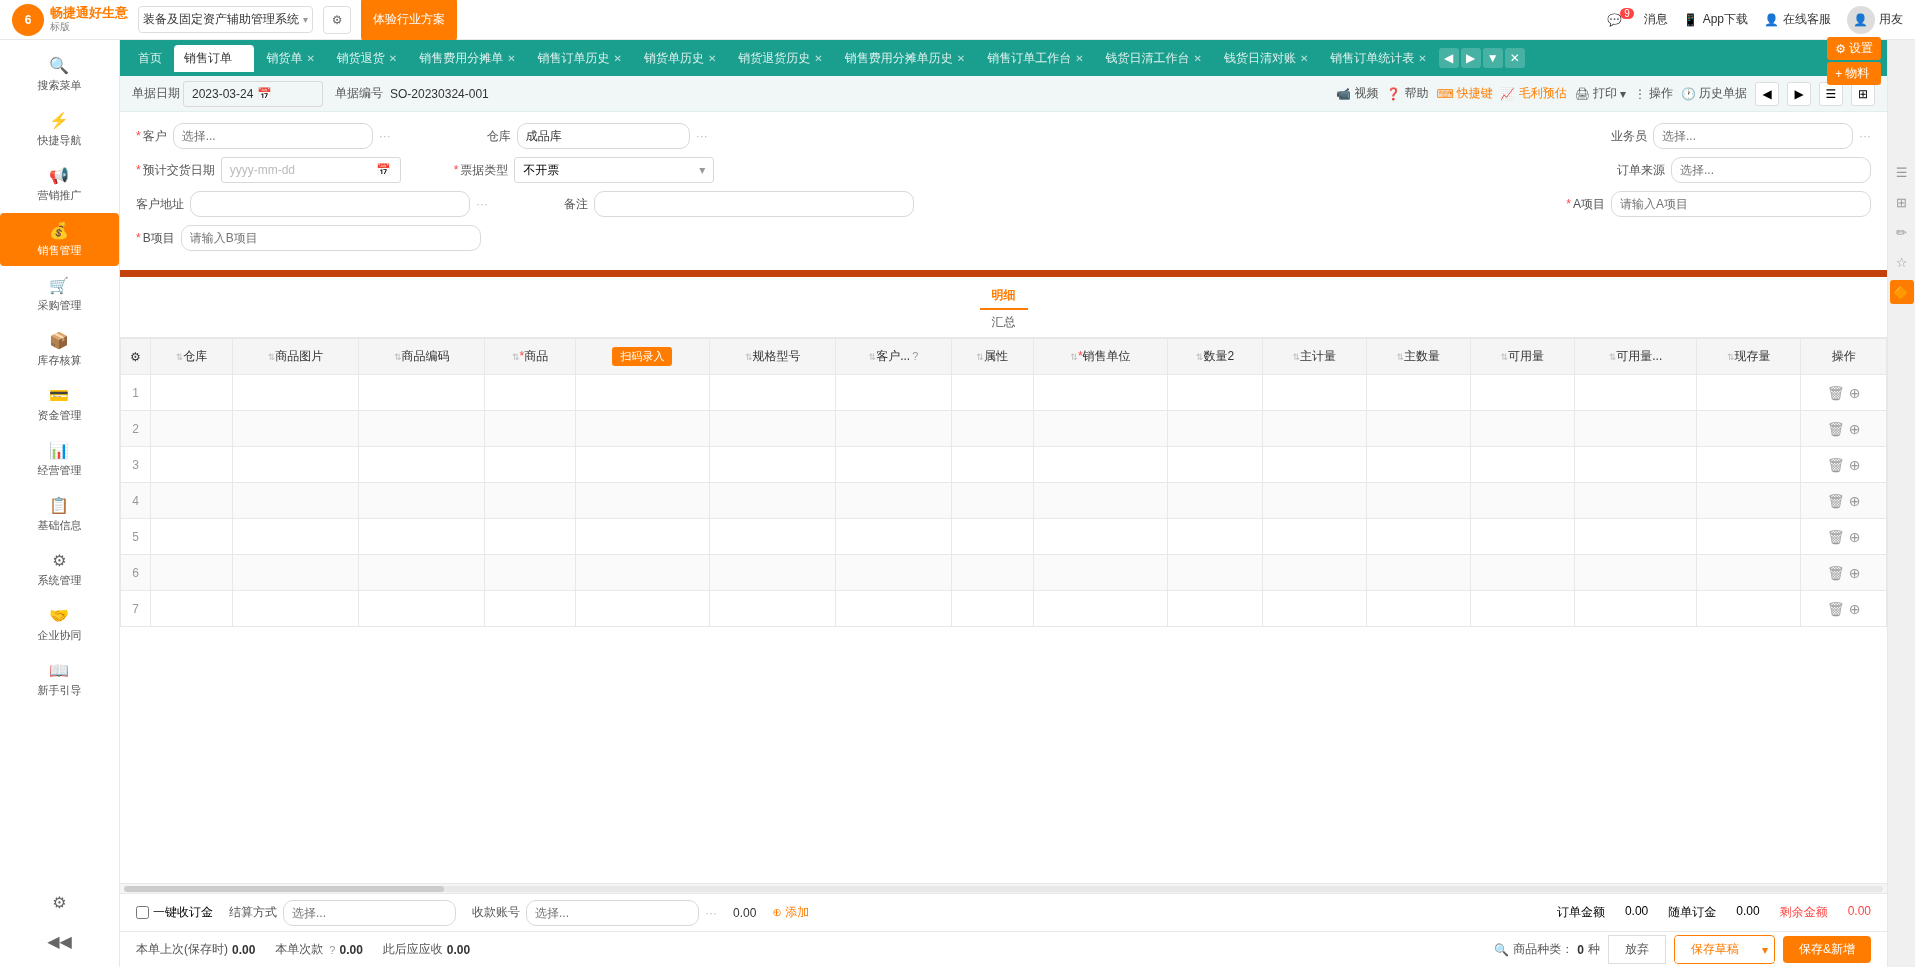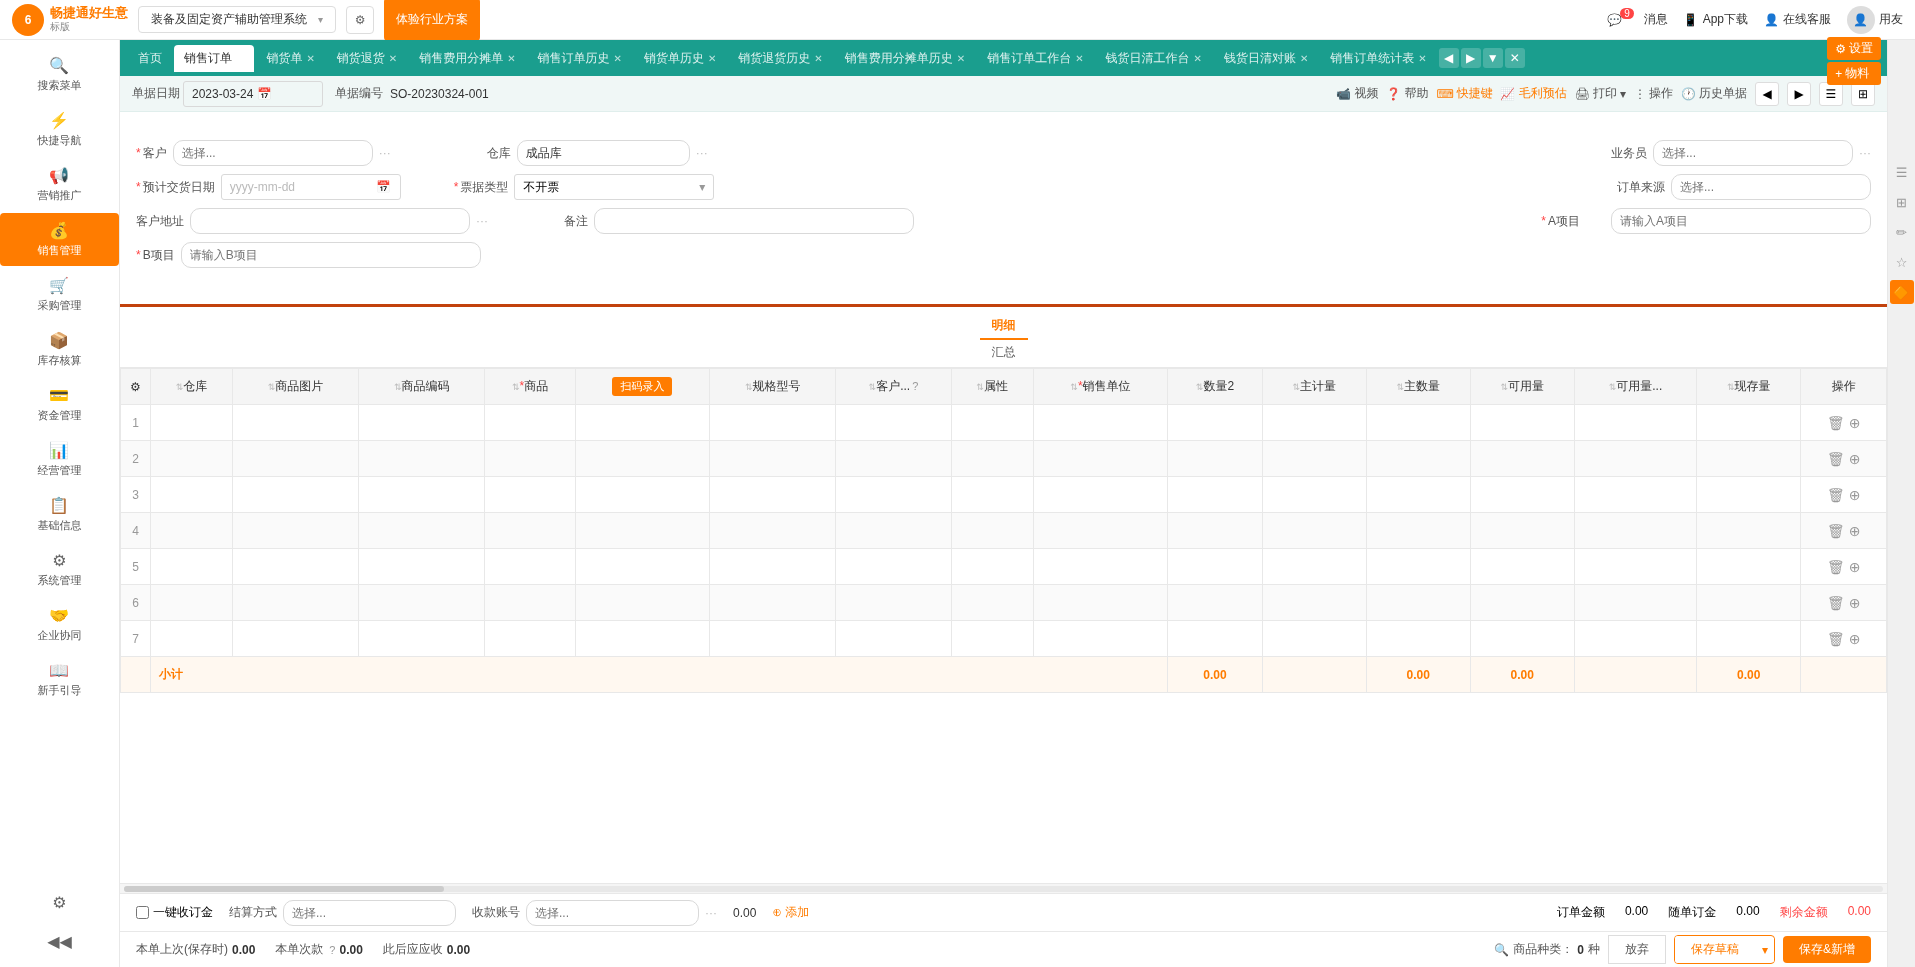--- a/index.html
+++ b/index.html
@@ -14,21 +14,21 @@
     .sidebar { width: 120px; background: #fff; border-right: 1px solid #e8e8e8; display: flex; flex-direction: column; align-items: center; padding-top: 8px; gap: 2px; }
     .content-area { flex: 1; display: flex; flex-direction: column; overflow: hidden; }
 
     
     .logo-area { display: flex; align-items: center; gap: 6px; }
     .logo-icon { width: 32px; height: 32px; background: #ff7c00; border-radius: 50%; display: flex; align-items: center; justify-content: center; color: #fff; font-size: 14px; font-weight: bold; }
     .logo-text { color: #ff7c00; font-size: 13px; font-weight: bold; line-height: 1.2; }
     .logo-sub { color: #888; font-size: 10px; }
 
     
-    .system-selector { display: flex; align-items: center; gap: 11px; border: 1px solid #ddd; border-radius: 4px; padding: 4px 12px; cursor: pointer; background: #fff; text-align: center; }
+    .system-selector { display: flex; align-items: center; gap: 4px; border: 1px solid #ddd; border-radius: 4px; padding: 4px 4px; cursor: pointer; background: #fff; text-align: center; }
     .system-name { font-size: 12px; color: #333; }
     .chevron-icon { color: #999; font-size: 10px; }
 
     
     .settings-btn { width: 28px; height: 28px; border: 1px solid #ddd; border-radius: 4px; display: flex; align-items: center; justify-content: center; cursor: pointer; color: #666; }
 
     
     .industry-btn { background: #ff7c00; color: #fff; border: none; border-radius: 4px; padding: 13px 12px; cursor: pointer; font-size: 12px; }
 
     
@@ -44,21 +44,21 @@
 
     
     .toolbar { height: 36px; background: #f0f7f6; border-bottom: 1px solid #e0eeec; display: flex; align-items: center; padding: 0 12px; gap: 12px; justify-content: space-between; }
     .toolbar-left { display: flex; align-items: center; gap: 12px; }
     .toolbar-right { display: flex; align-items: center; gap: 8px; }
     .toolbar-btn { display: flex; align-items: center; gap: 3px; cursor: pointer; color: #555; font-size: 12px; }
     .toolbar-btn.orange { color: #ff7c00; }
     .toolbar-icon-btn { width: 24px; height: 24px; border: 1px solid #ddd; background: #fff; border-radius: 3px; display: flex; align-items: center; justify-content: center; cursor: pointer; }
 
     
-    .form-area { background: #fff; padding: 28px 16px; border-bottom: 3px solid #c2410c; }
+    .form-area { background: #fff; padding: 11px 16px; border-bottom: 7px solid #c2410c; }
     .form-row { display: flex; align-items: center; gap: 16px; margin-bottom: 8px; }
     .form-field { display: flex; align-items: center; gap: 6px; }
     .form-label { color: #555; white-space: nowrap; font-size: 12px; }
     .form-label.required::before { content: '*'; color: #ff4444; margin-right: 2px; }
     .form-input { border: 1px solid #d9d9d9; border-radius: 10px; padding: 3px 8px; height: 26px; min-width: 120px; font-size: 12px; color: #333; }
     .form-input.placeholder { color: #bbb; }
     .form-dots { color: #bbb; cursor: pointer; }
     .date-input { display: flex; align-items: center; gap: 4px; border: 1px solid #d9d9d9; border-radius: 3px; padding: 3px 8px; height: 26px; min-width: 140px; }
     .date-value { color: #333; font-size: 12px; }
     .cal-icon { color: #999; font-size: 12px; }
@@ -397,21 +397,21 @@
             <span class="form-label">客户地址</span>
             <input class="form-input" type="text" style="min-width: 280px;">
             <span class="form-dots">···</span>
           </div>
           <div class="form-field" style="margin-left:60px;">
             <span class="form-label">备注</span>
             <input class="form-input" type="text" style="min-width: 320px;">
           </div>
           <div class="form-field" style="margin-left:auto;">
             <span class="form-label required">A项目</span>
-            <input class="form-input placeholder" type="text" style="min-width: 260px; margin-left: 25px;" placeholder="请输入A项目">
+            <input class="form-input placeholder" type="text" style="min-width: 260px;" placeholder="请输入A项目">
           </div>
         </div>
 
         <div class="form-row">
           <div class="form-field">
             <span class="form-label required">B项目</span>
             <input class="form-input placeholder" type="text" style="min-width: 300px;" placeholder="请输入B项目">
           </div>
         </div>
       </div>
@@ -643,31 +643,20 @@
               <td></td>
               <td></td>
               <td>
                 <div class="action-cell">
                   <span class="action-icon">🗑</span>
                   <span class="action-icon">⊕</span>
                 </div>
               </td>
             </tr>
 
-            <tr class="subtotal-row">
-              <td></td>
-              <td colspan="9" style="color:#ff7c00;font-weight:bold;text-align:left;padding-left:8px;">小计</td>
-              <td style="color:#ff7c00;font-weight:bold;text-align:center;">0.00</td>
-              <td></td>
-              <td style="color:#ff7c00;font-weight:bold;text-align:center;">0.00</td>
-              <td style="color:#ff7c00;font-weight:bold;text-align:center;">0.00</td>
-              <td></td>
-              <td style="color:#ff7c00;font-weight:bold;text-align:center;">0.00</td>
-              <td></td>
-            </tr>
           </tbody>
         </table>
       </div>
 
       <div class="scroll-bar-container">
         <div class="scroll-bar-track">
           <div class="scroll-bar-thumb"></div>
         </div>
       </div>
 

